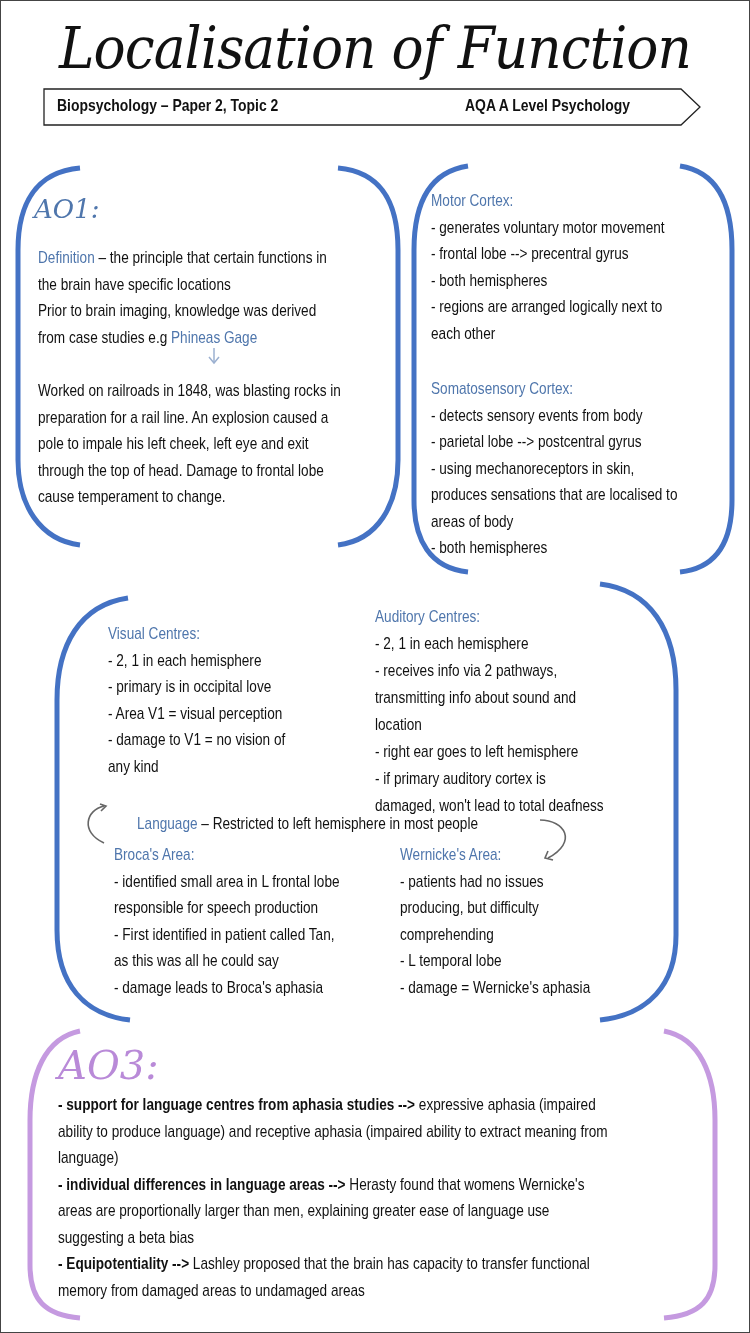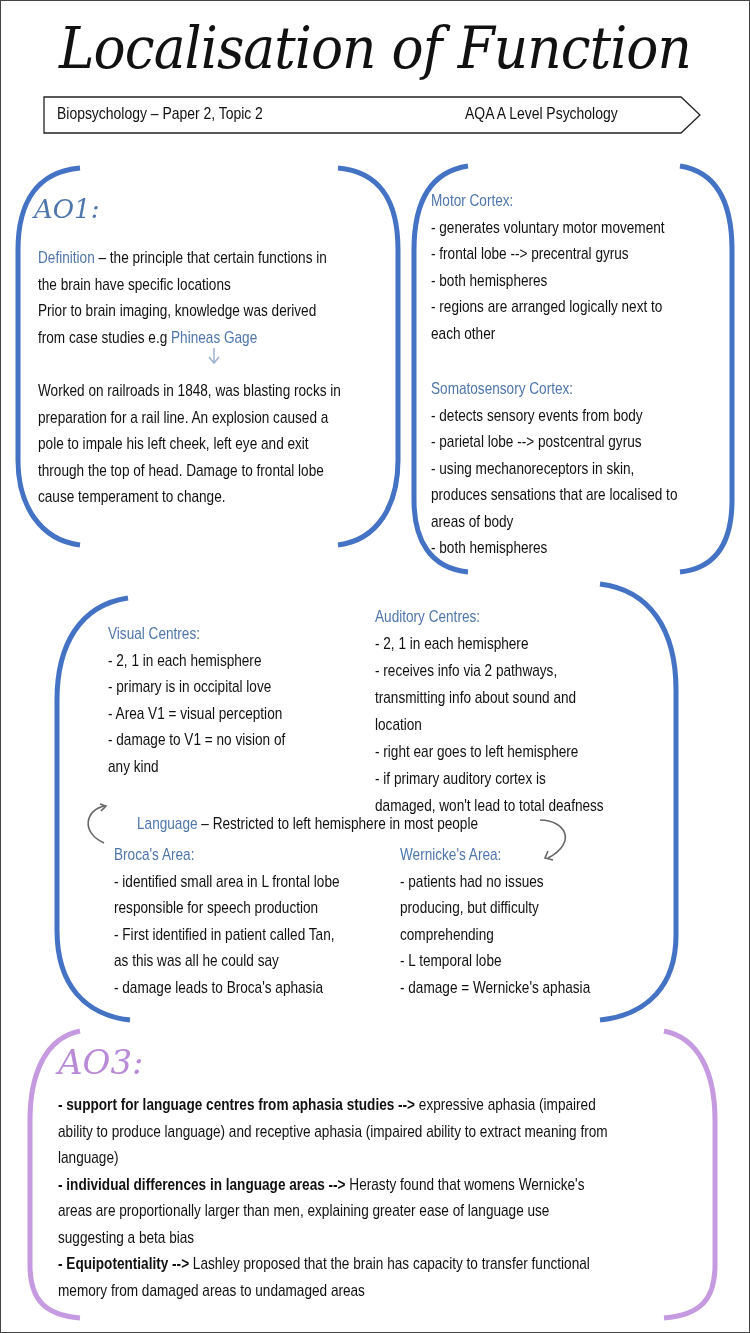--- a/index.html
+++ b/index.html
@@ -8,38 +8,38 @@
     background: #ffffff;
     font-family: "Liberation Sans Narrow", "Liberation Sans", sans-serif;
     color: #111;
   }
   .frame { position: absolute; left: 0; top: 0; width: 748px; height: 1331px; border: 1px solid #444; }
   .title {
     position: absolute; left: 0; top: 14px; width: 750px; text-align: center;
     font-family: "DejaVu Serif", serif; font-style: italic; font-size: 58px;
     letter-spacing: -1px; color: #111; transform: scaleX(0.92);
   }
-  .banner { position: absolute; left: 43px; top: 96px; width: 660px; height: 48px; }
+  .banner { position: absolute; left: 43px; top: 88px; width: 660px; height: 48px; font-weight: bold; }
   .banner svg { position: absolute; left: 0; top: 0; }
   .banner .left, .banner .right {
     position: absolute; top: 8px; font-size: 17px; color: #111;
     font-family: "Liberation Sans", sans-serif; transform: scaleX(0.82); transform-origin: left;
   }
   .banner .left { left: 14px; }
   .banner .right { left: 422px; }
   .txt {
     position: absolute; font-family: "Liberation Sans", sans-serif; font-size: 17px;
     line-height: 26.5px; color: #111; transform: scaleX(0.8); transform-origin: left top;
     white-space: nowrap;
   }
   .blue { color: #4f76ac; }
   .head { color: #4f76ac; }
   .hand { font-family: "DejaVu Serif", serif; font-style: italic; }
   .ao1 { position: absolute; left: 34px; top: 194px; font-size: 26px; color: #4f76ac; }
-  .ao3 { position: absolute; left: 58px; top: 1042px; font-size: 34px; color: #b98ad8; }
+  .ao3 { position: absolute; left: 58px; top: 1042px; font-size: 40px; color: #b98ad8; }
   svg.brackets { position: absolute; left: 0; top: 0; }
   b { font-weight: bold; }
 </style>
 </head>
 <body>
 
 <div class="frame"></div>
 
 <div class="title hand">Localisation of Function</div>
 

